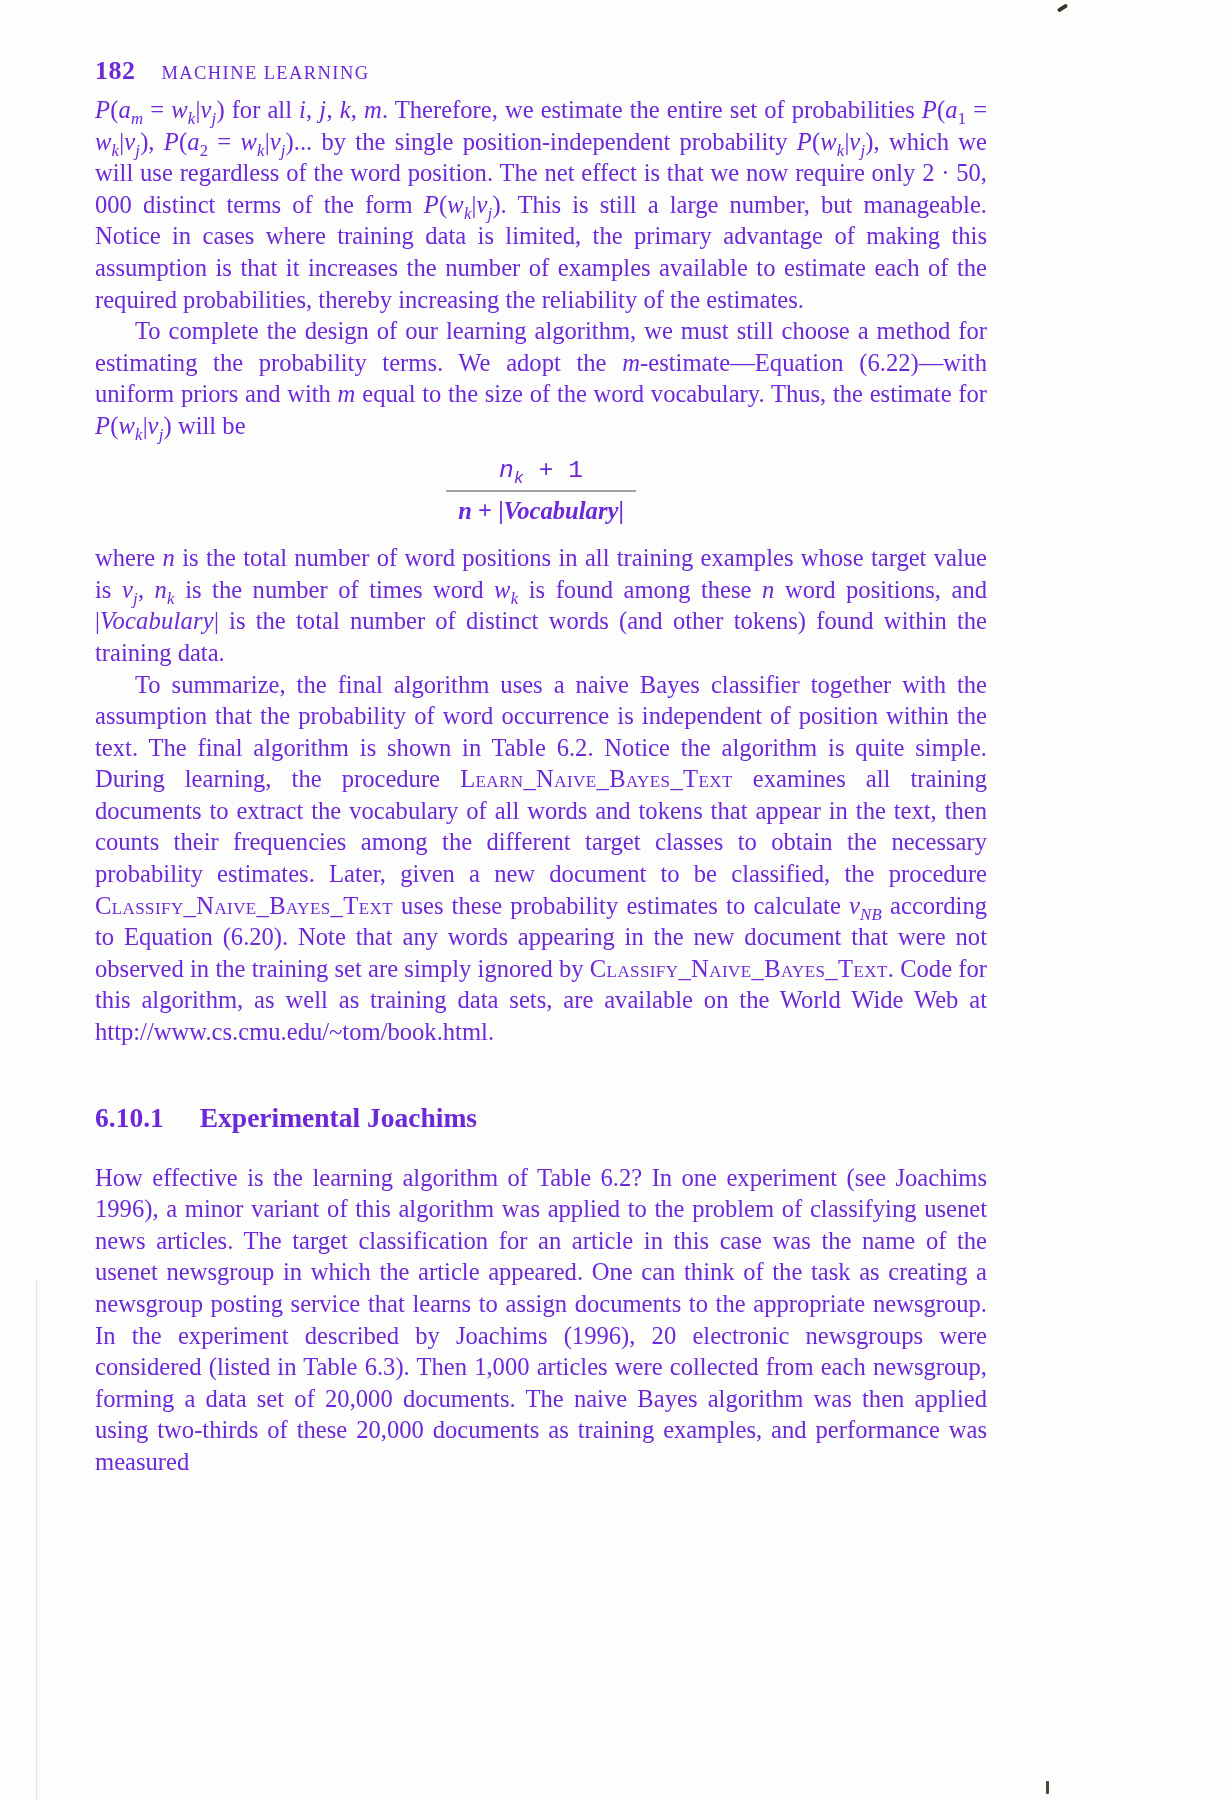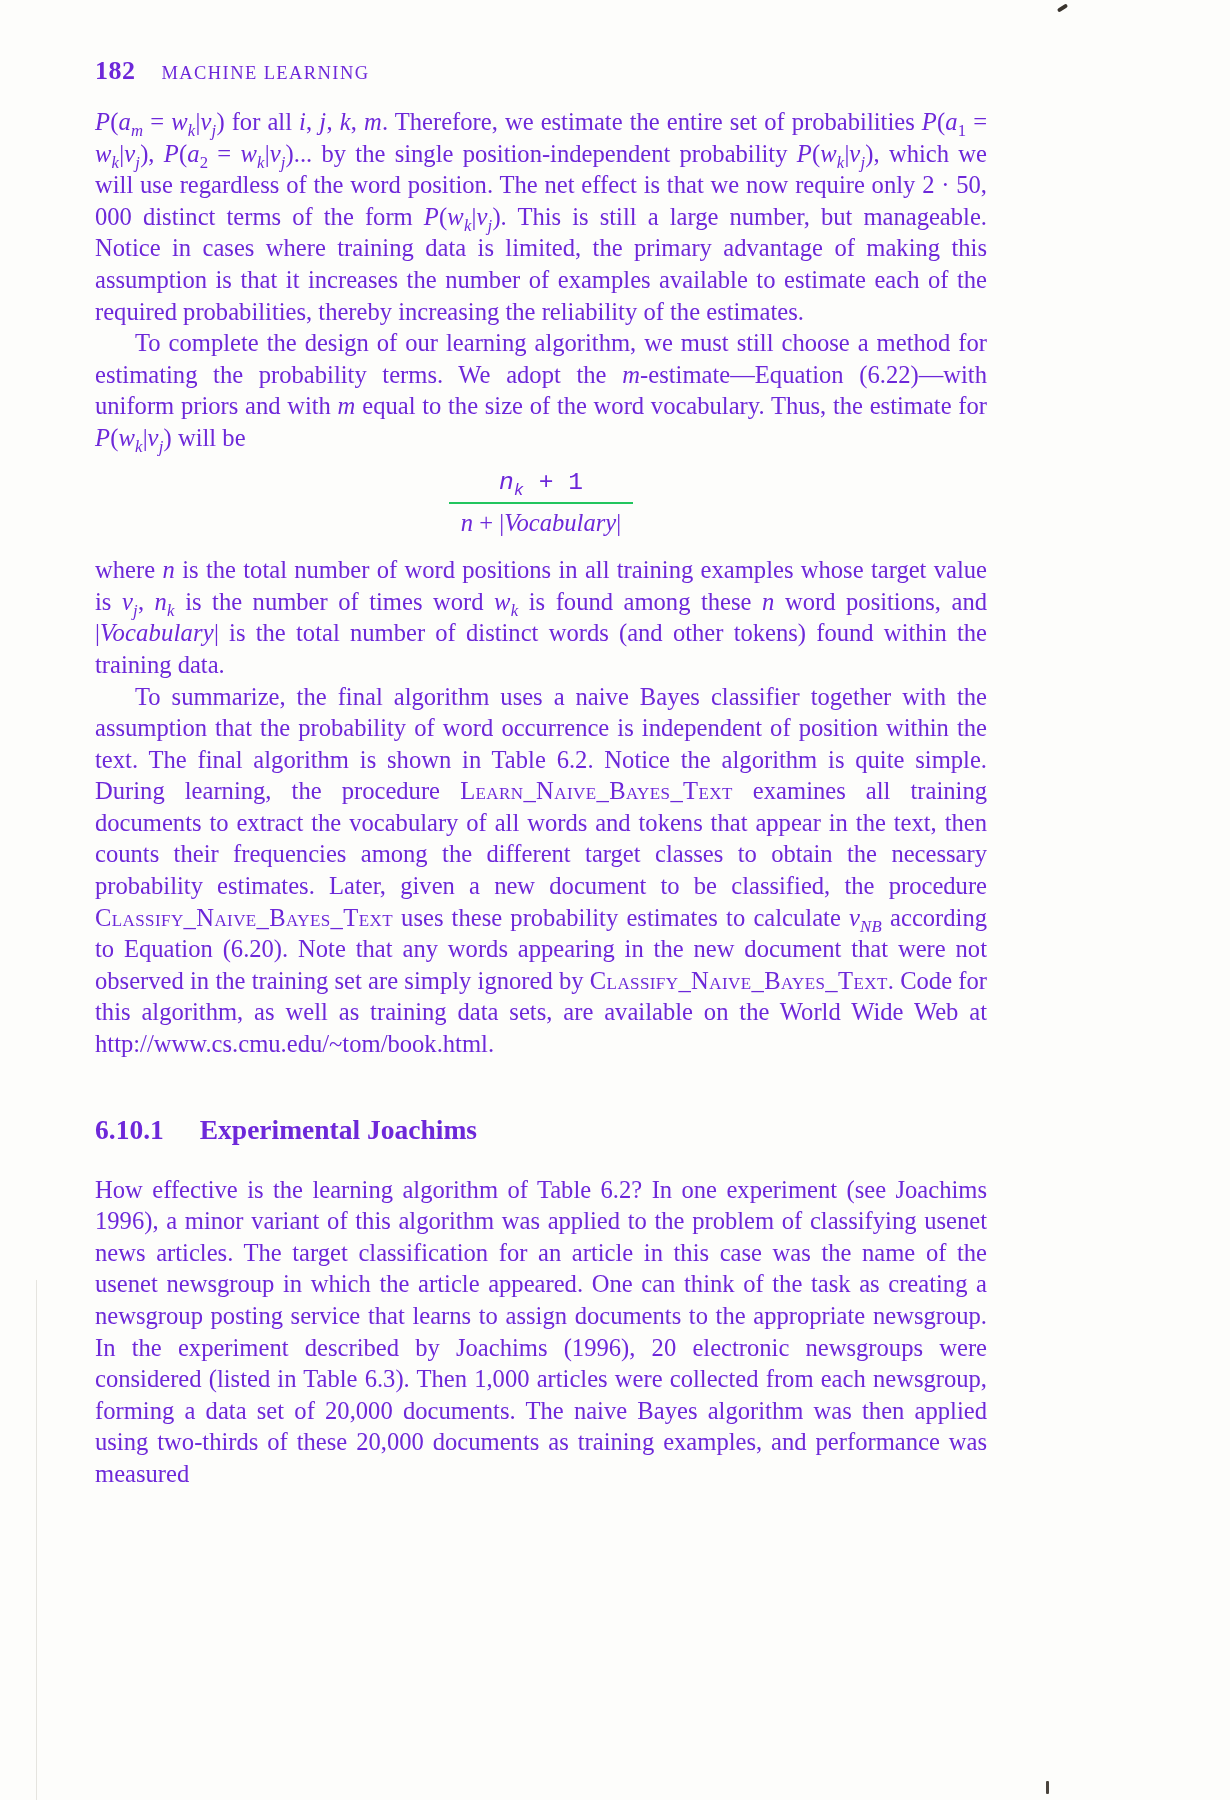--- a/index.html
+++ b/index.html
@@ -27,21 +27,21 @@
     font-weight: 700;
     letter-spacing: 0.5px;
   }
   .running-title {
     font-size: 18.5px;
     letter-spacing: 1.4px;
     margin-left: 26px;
   }
   .text-column {
     position: absolute;
-    top: 106px;
+    top: 94px;
     left: 95px;
     width: 892px;
     font-size: 24.6px;
     line-height: 31.6px;
     text-align: justify;
   }
   .para {
     margin: 0;
   }
   .para.indent {
@@ -68,22 +68,23 @@
     font-size: 24.6px;
     line-height: 30px;
   }
   .frac .num {
     display: block;
     padding: 0 12px 4px 12px;
     font-family: Liberation Mono, monospace;
   }
   .frac .den {
     display: block;
-    border-top: 2px solid #22c55e;
+    border-top: 2px solid #a3a3a3;
     padding: 4px 12px 0 12px;
+    font-weight: bold;
   }
   .section-heading {
     font-size: 27.5px;
     font-weight: 700;
     margin: 54px 0 28px 0;
     text-align: left;
     line-height: 32px;
   }
   .section-number {
     margin-right: 36px;

